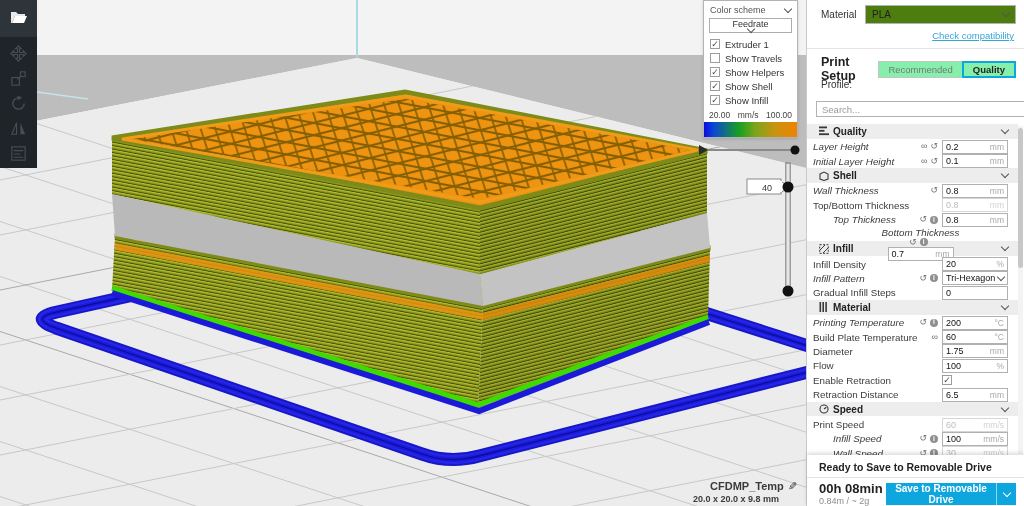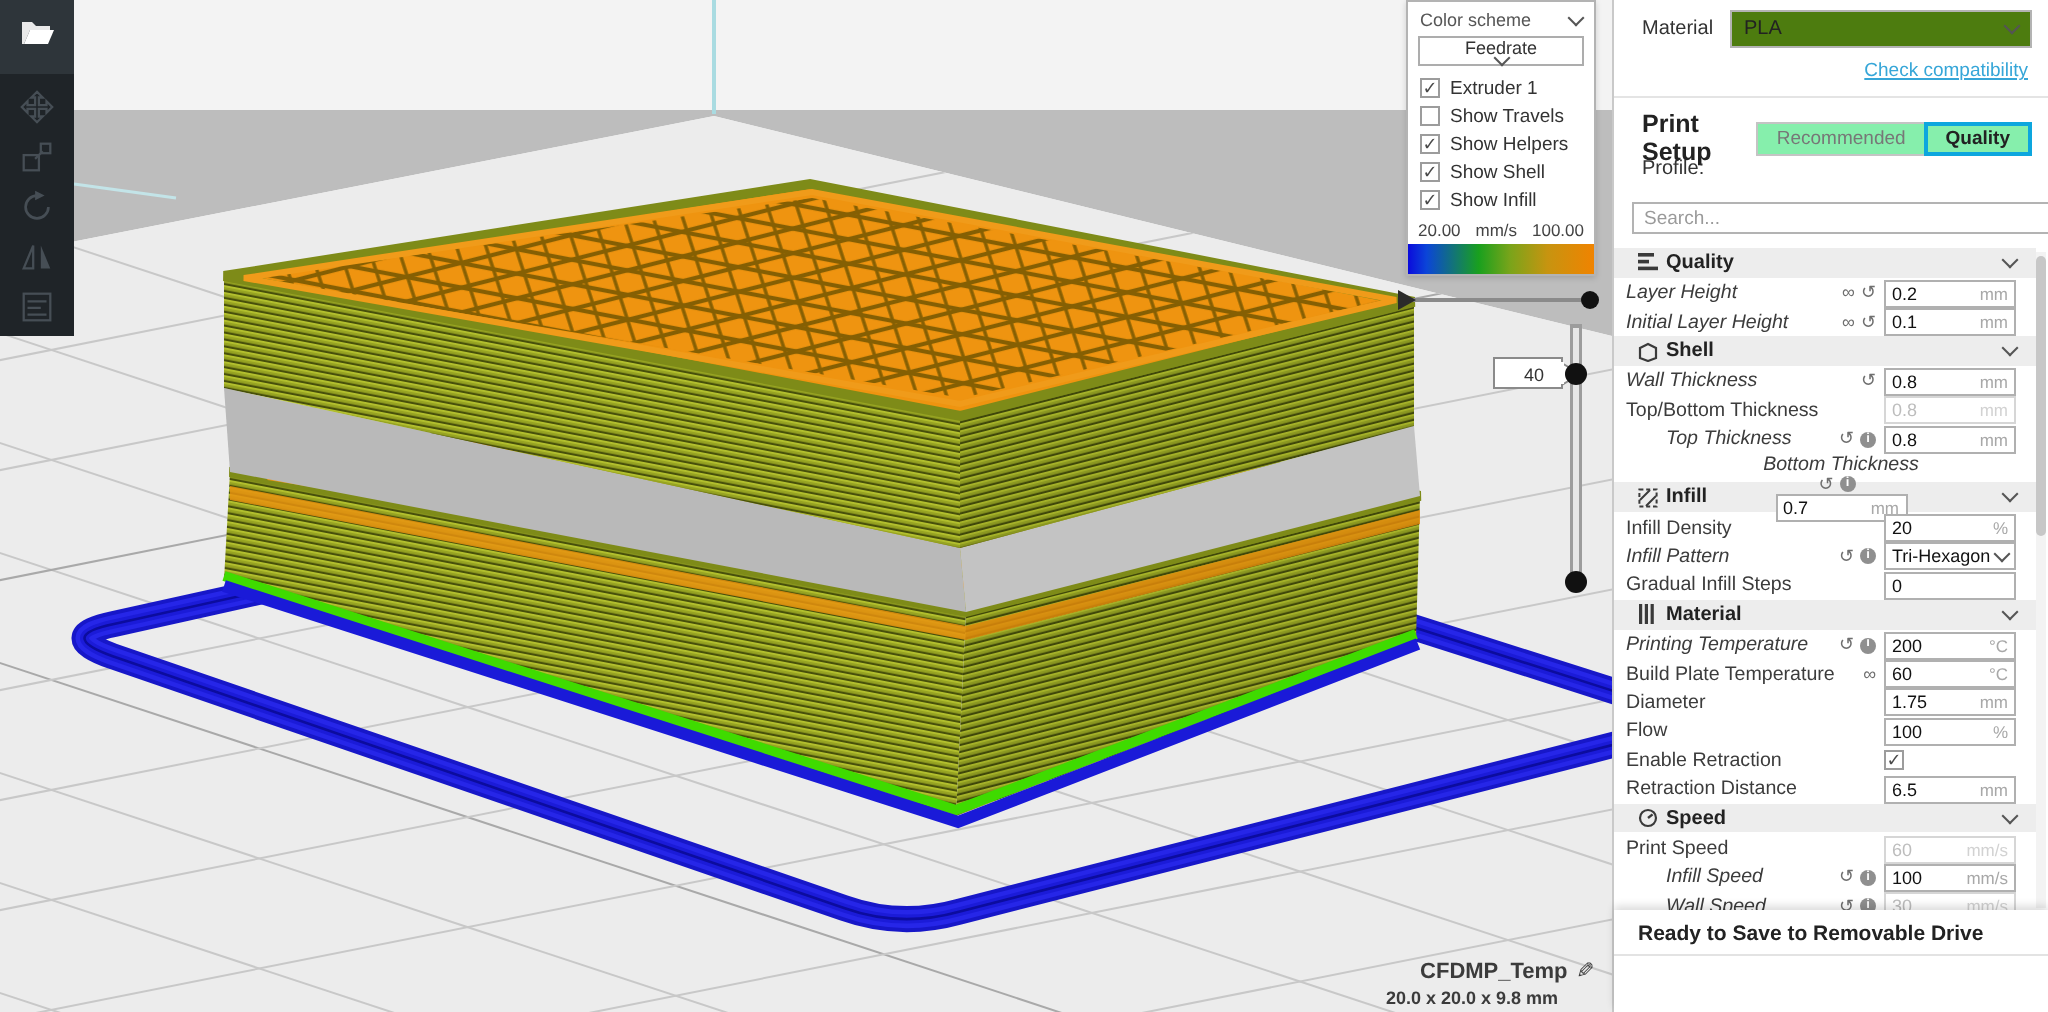--- a/index.html
+++ b/index.html
@@ -601,15 +601,27 @@
             </span>
           </span>
         </div>
       </div>
     <div id="scrollbar">
         <div id="scroll-thumb"></div>
       </div>
 
     <div id="footer">
       <div class="status">Ready to Save to Removable Drive</div>
+      <div class="foot-row">
+        <div class="time-block">
+          <div class="time">00h 08min</div>
+          <div class="usage">0.84m / ~ 2g</div>
+        </div>
+        <div id="save-btn">
+          <span class="sb-lbl">Save to Removable Drive</span>
+          <span class="sb-chev">
+              <span class="chev"></span>
+            </span>
+        </div>
+      </div>
     </div>
   </div>
 </div>
 
 </body></html>

